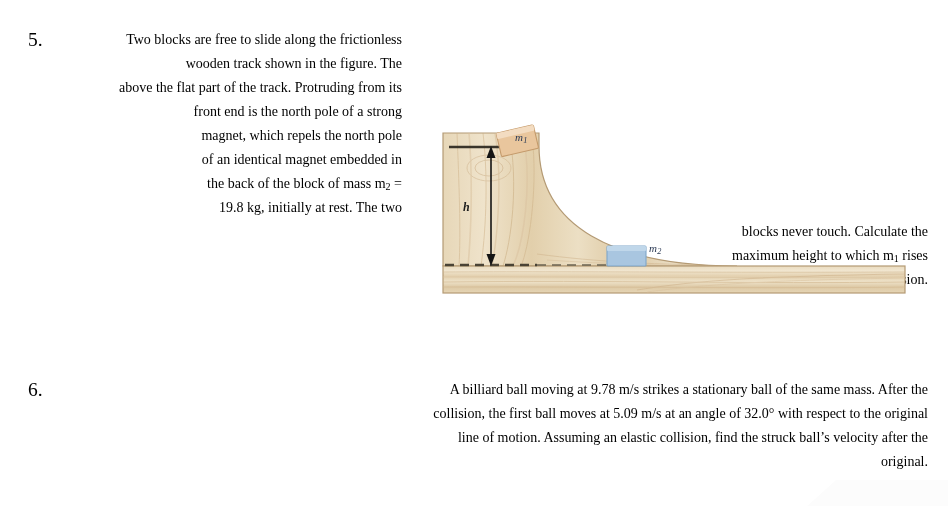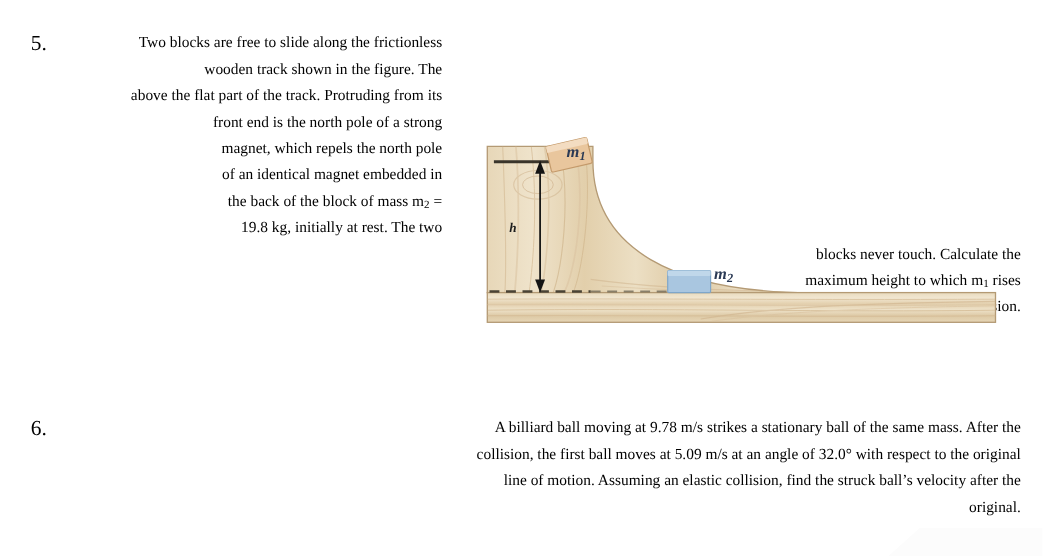--- a/index.html
+++ b/index.html
@@ -75,23 +75,23 @@
   #figure-track svg {
     display: block;
     width: 478px;
     height: 180px;
   }
 
   .fig-label {
     position: absolute;
     font-family: "Liberation Serif", "DejaVu Serif", serif;
     font-style: italic;
-    font-weight: 700;
+    font-weight: 400;
     color: #2b3a55;
-    font-size: 15px;
+    font-size: 11px;
     letter-spacing: 0.2px;
   }
   .fig-label sub {
     font-size: 0.75em;
     vertical-align: -0.25em;
   }
   #label-m1 { left: 78px; top: 9px; }
   #label-m2 { left: 212px; top: 120px; text-align: right; }
 
   .h-label {

